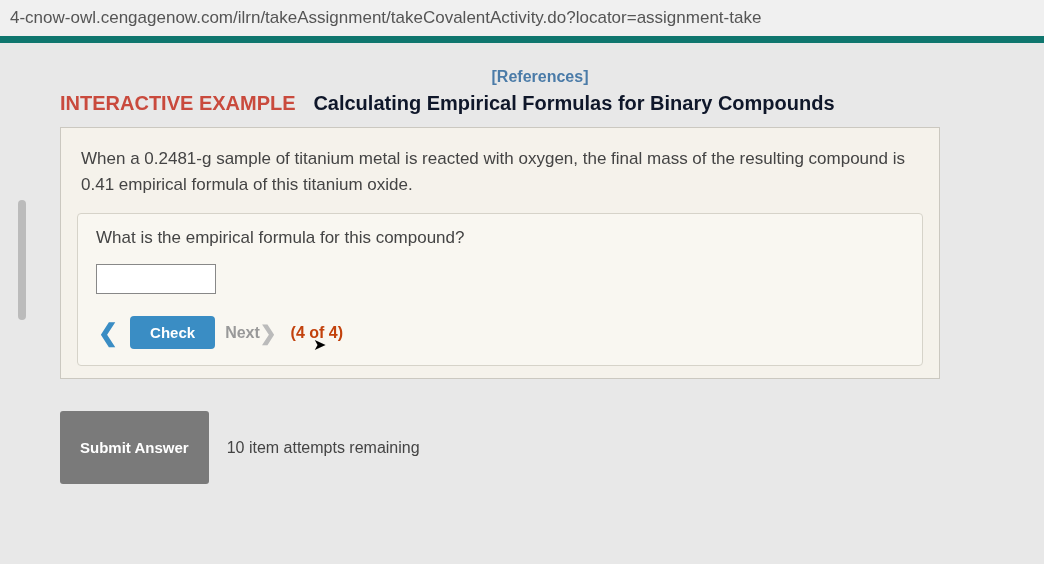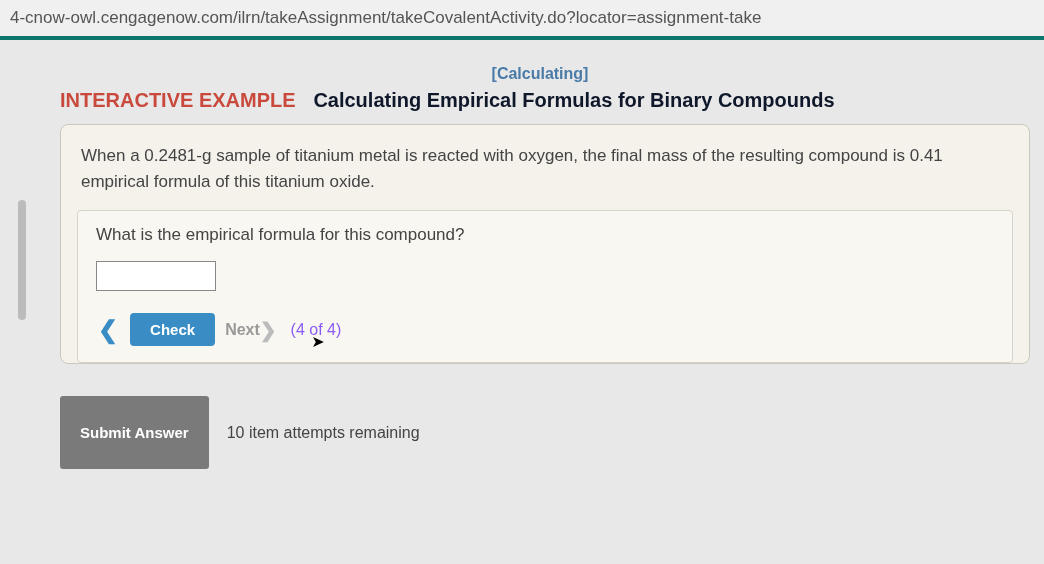--- a/index.html
+++ b/index.html
@@ -6,21 +6,21 @@
     body {
       font-family: Arial, Helvetica, sans-serif;
       background: #e8e8e8;
       width: 1044px;
       height: 564px;
       overflow: hidden;
     }
     .url-bar {
       background: #f0f0f0;
       padding: 8px 10px;
-      border-bottom: 4px solid #0f766e;
+      border-bottom: 7px solid #0f766e;
       color: #555;
       font-size: 17px;
     }
     .content-area {
       padding: 25px 0 0 60px;
       background: #e8e8e8;
     }
     .references {
       text-align: center;
       color: #4a7ba8;
@@ -38,23 +38,23 @@
       font-size: 20px;
     }
     .title-text {
       color: #0f172a;
       font-weight: bold;
       font-size: 20px;
     }
     .problem-panel {
       background: #f5f2eb;
       border: 1px solid #cbc8c0;
-      border-radius: 8px;
-      padding: 18px 20px 0 20px;
-      width: 970px;
+      border-radius: 0;
+      padding: 18px 20px 12px 20px;
+      width: 880px;
     }
     .problem-text {
       color: #444;
       font-size: 17px;
       line-height: 1.5;
       margin-bottom: 16px;
     }
     .inner-panel {
       background: #f9f7f1;
       border: 1px solid #d6d3c9;
@@ -120,22 +120,22 @@
       align-items: center;
       gap: 0;
       cursor: pointer;
     }
     .next-chev {
       color: #bbb;
       font-size: 20px;
       font-weight: bold;
     }
     .step-counter {
-      color: #8b5cf6;
-      font-weight: normal;
+      color: #c2410c;
+      font-weight: bold;
       font-size: 16px;
       margin-left: 4px;
     }
     .cursor-icon {
       position: relative;
       top: 12px;
       left: -40px;
       font-size: 16px;
       color: #000;
     }
@@ -171,21 +171,21 @@
   </style>
 </head>
 <body>
 
 <div class="url-bar">4-cnow-owl.cengagenow.com/ilrn/takeAssignment/takeCovalentActivity.do?locator=assignment-take</div>
 
 <div class="left-scroll"></div>
 
 <div class="content-area">
 
-  <div class="references">[Calculating]</div>
+  <div class="references">[References]</div>
 
   <div class="title-row">
     <span class="interactive-example">INTERACTIVE EXAMPLE</span>
     <span>&nbsp;&nbsp;</span>
     <span class="title-text">Calculating Empirical Formulas for Binary Compounds</span>
   </div>
 
   <div class="problem-panel">
     <div class="problem-text">When a 0.2481-g sample of titanium metal is reacted with oxygen, the final mass of the resulting compound is 0.41 empirical formula of this titanium oxide.</div>
 

